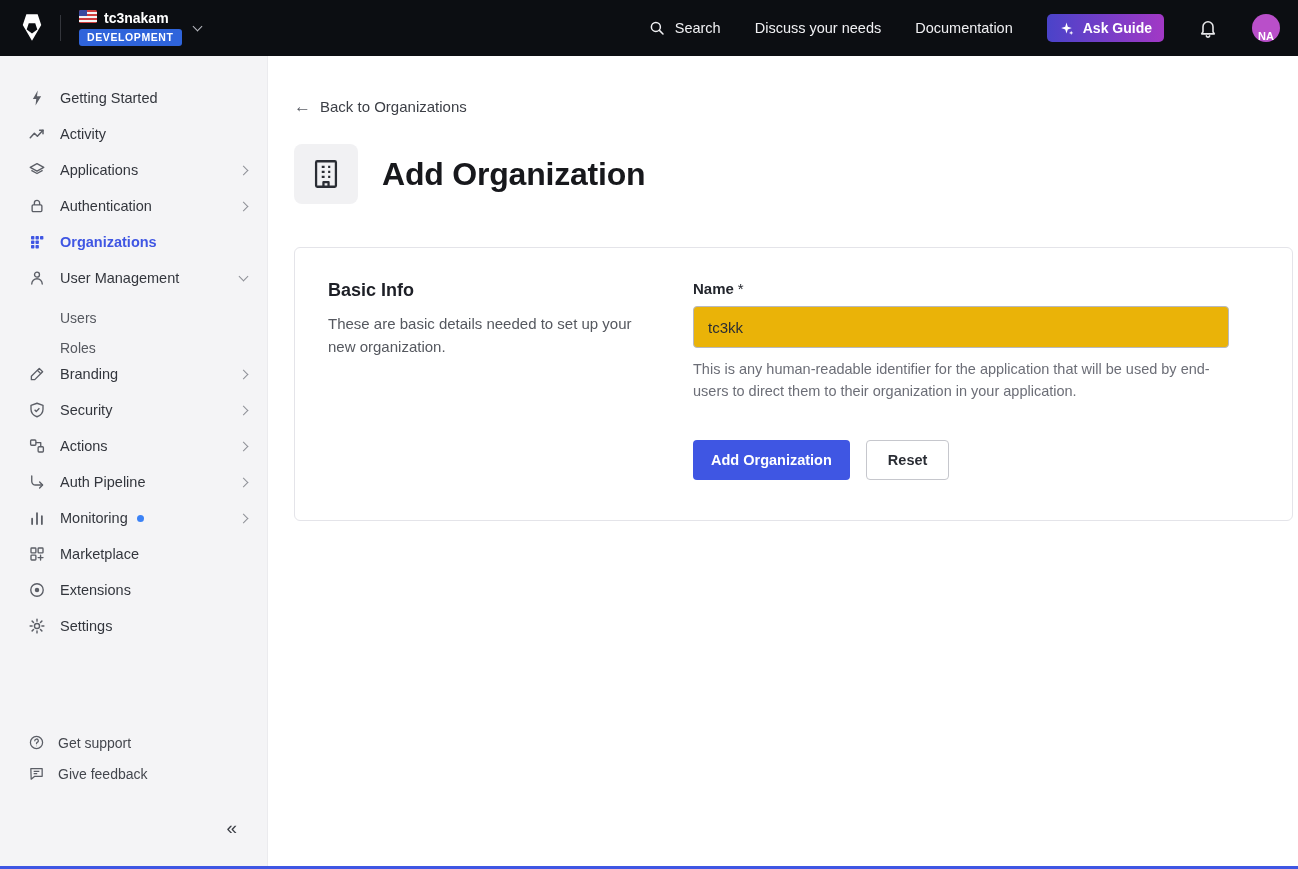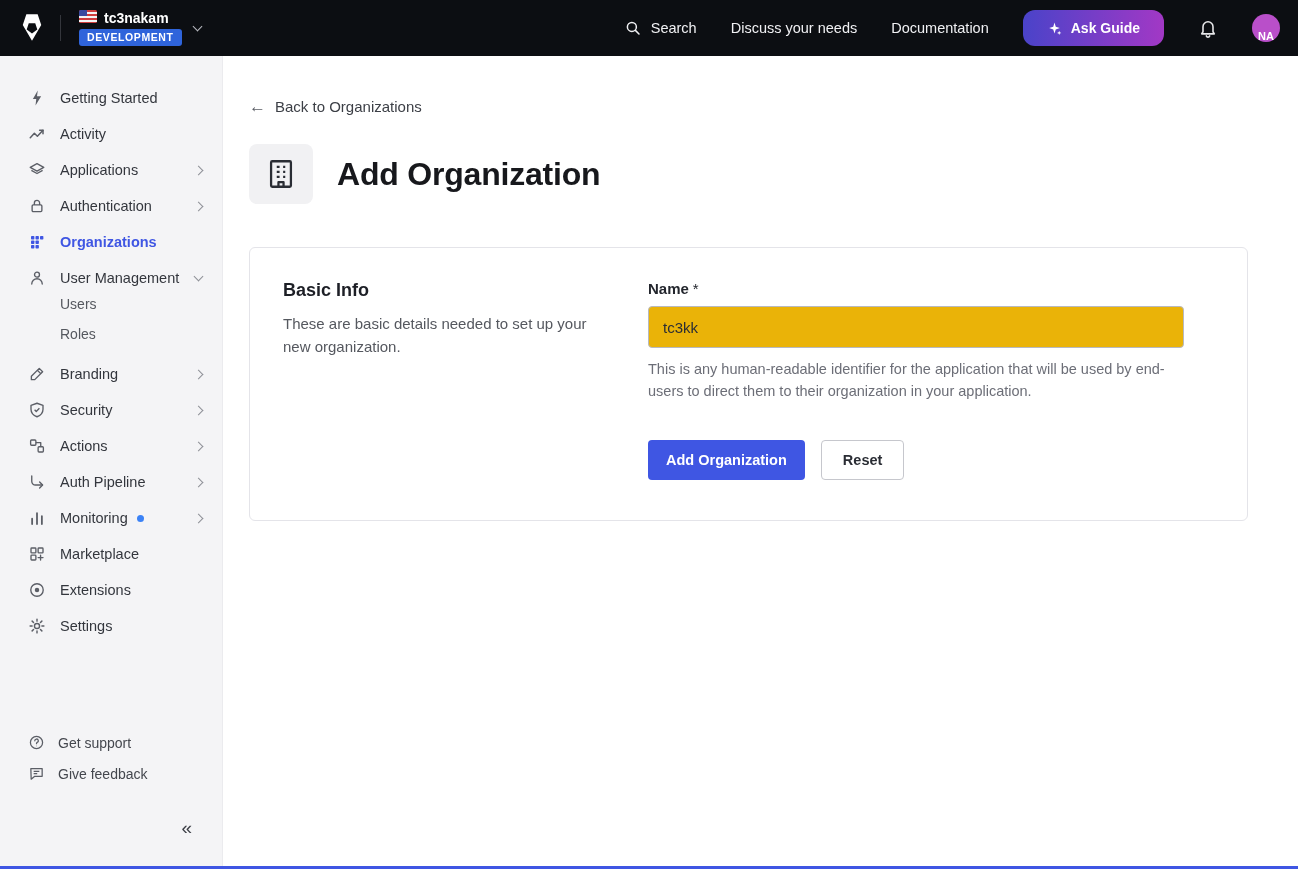--- a/index.html
+++ b/index.html
@@ -31,48 +31,48 @@
           border-right:1.6px solid #8e9097; border-bottom:1.6px solid #8e9097; }
   .chev.right { transform:rotate(-45deg); }
   .chev.down  { transform:rotate(45deg); margin-top:-3px; }
   .chev.light { border-color:#b9bac1; }
 
   .topbar-right { margin-left:auto; display:flex; align-items:center; gap:34px; }
   .tb-link { display:flex; align-items:center; gap:9px; font-size:14.5px; color:#f0f0f3; cursor:pointer; }
   .ask-guide {
     display:flex; align-items:center; gap:9px; border:none; cursor:pointer;
     background:linear-gradient(90deg,#4a43c9,#a238c5); color:#fff;
-    font-family:inherit; font-size:14px; font-weight:700; height:36px; padding:0 24px; border-radius:12px;
+    font-family:inherit; font-size:14px; font-weight:700; height:28px; padding:0 12px; border-radius:5px;
   }
   .bell { display:flex; align-items:center; cursor:pointer; }
   .avatar {
     width:28px; height:28px; border-radius:50%; background:#b94fc9; color:#fff;
     font-size:11px; font-weight:700; display:flex; align-items:flex-end; justify-content:center; cursor:pointer;
   }
 
   
   .layout { display:flex; height:810px; }
 
   
   .sidebar {
-    width:223px; background:#f4f4f6; border-right:1px solid #ebebee;
+    width:268px; background:#f4f4f6; border-right:1px solid #ebebee;
     display:flex; flex-direction:column; padding-top:24px;
   }
   .nav-item {
     display:flex; align-items:center; height:36px; padding:0 20px 0 28px;
     font-size:14.5px; color:#33363d; cursor:pointer; white-space:nowrap;
   }
   .nav-item .nicon { width:18px; height:18px; margin-right:14px; color:#5b5e66; flex:0 0 18px; display:flex; align-items:center; }
   .nav-item .nlabel { line-height:1; }
   .nav-item .spacer { margin-left:auto; }
   .nav-item.active, .nav-item.active .nicon { color:#3f56e3; }
   .nav-item.active .nlabel { font-weight:700; }
   .dot { width:7px; height:7px; border-radius:50%; background:#3b82f6; margin-left:9px; }
   .sub-item {
-    display:flex; align-items:flex-start; height:30px; padding-left:60px;
+    display:flex; align-items:flex-end; height:30px; padding-left:60px;
     font-size:14px; color:#55585f; cursor:pointer;
   }
   .side-footer { margin-top:auto; padding-bottom:8px; }
   .foot-item {
     display:flex; align-items:center; gap:13px; height:31px; padding:0 28px;
     font-size:14px; color:#44474e; cursor:pointer;
   }
   .foot-item .nicon { width:17px; height:17px; color:#5b5e66; display:flex; align-items:center; }
   .collapse-row { display:flex; justify-content:flex-end; padding:28px 24px 20px 0; }
   .collapse-btn { font-size:19px; color:#3c3f46; cursor:pointer; line-height:1; background:none; border:none; font-family:inherit; }

